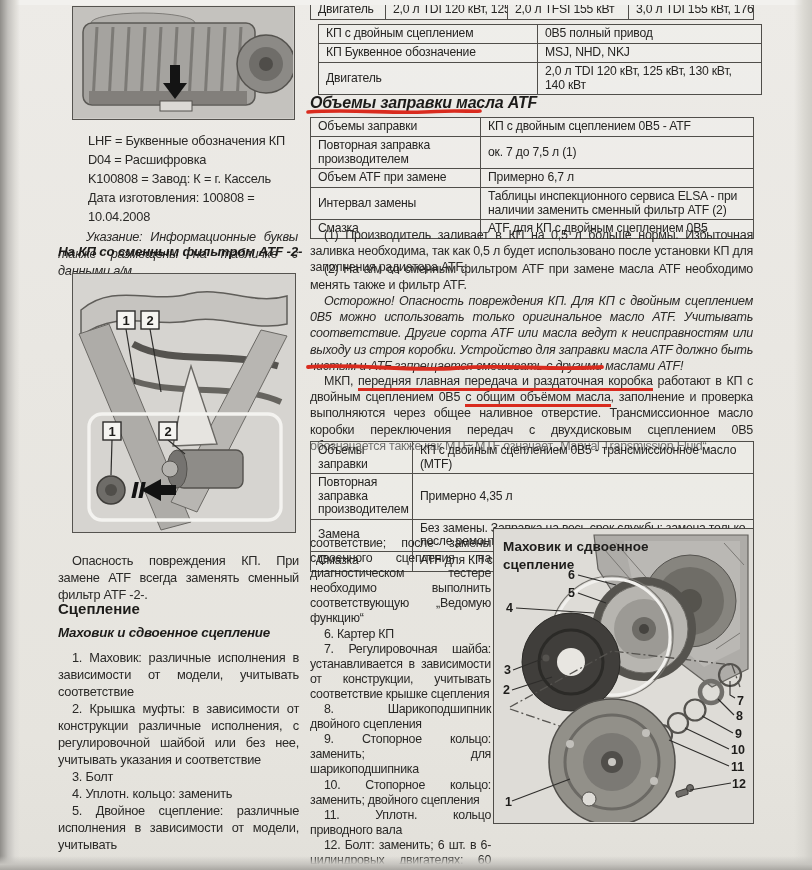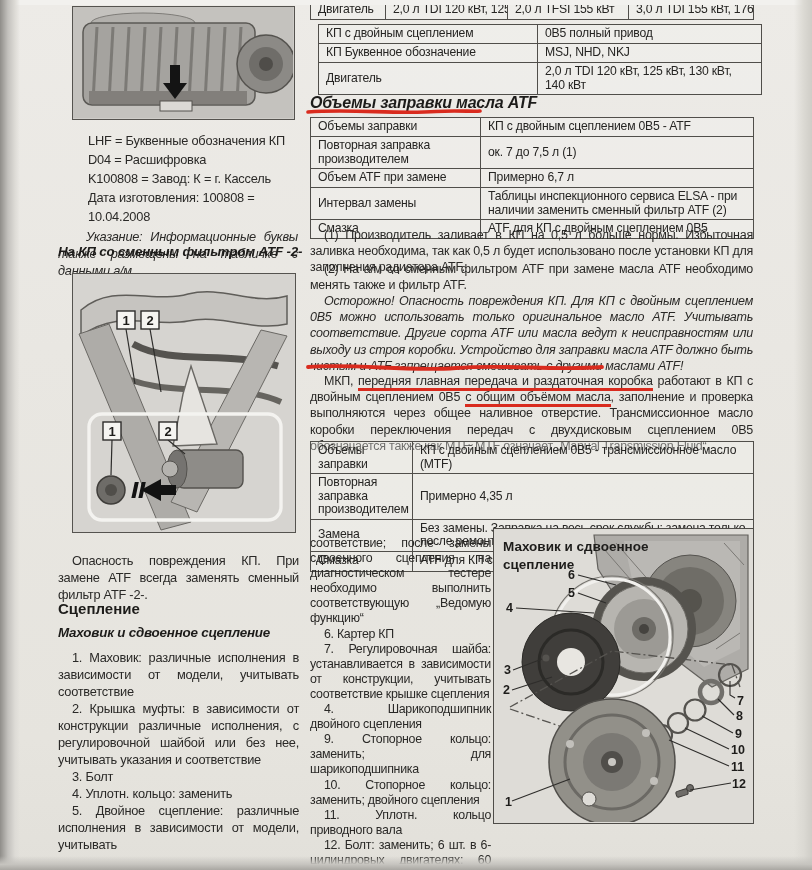--- a/index.html
+++ b/index.html
@@ -251,21 +251,21 @@
     <p class="left-par indent">2. Крышка муфты: в зависимости от конструкции различные исполнения, с регулировочной шайбой или без нее, учитывать указания и соответствие</p>
     <p class="left-par indent">3. Болт</p>
     <p class="left-par indent">4. Уплотн. кольцо: заменить</p>
     <p class="left-par indent">5. Двойное сцепление: различные исполнения в зависимости от модели, учитывать</p>
   </div>
 
   <div class="abs" style="left:310px; top:536px; width:181px;">
     <p class="mid-par">соответствие; после замены сдвоенного сцепления на диагностическом тестере необходимо выполнить соответствующую „Ведомую функцию“</p>
     <p class="mid-par indent">6. Картер КП</p>
     <p class="mid-par indent">7. Регулировочная шайба: устанавливается в зависимости от конструкции, учитывать соответствие крышке сцепления</p>
-    <p class="mid-par indent">4. Шарикоподшипник двойного сцепления</p>
+    <p class="mid-par indent">8. Шарикоподшипник двойного сцепления</p>
     <p class="mid-par indent">9. Стопорное кольцо: заменить; для шарикоподшипника</p>
     <p class="mid-par indent">10. Стопорное кольцо: заменить; двойного сцепления</p>
     <p class="mid-par indent">11. Уплотн. кольцо приводного вала</p>
     <p class="mid-par indent">12. Болт: заменить; 6 шт. в 6-цилиндровых двигателях; 60 Н•м</p>
   </div>
 
   <div class="abs diagram-frame" style="left:493px; top:528px; width:261px; height:296px;">
     <svg width="258" height="293" viewBox="0 0 258 293">
       <rect x="0" y="0" width="258" height="293" fill="#dedcd7"></rect>
 

